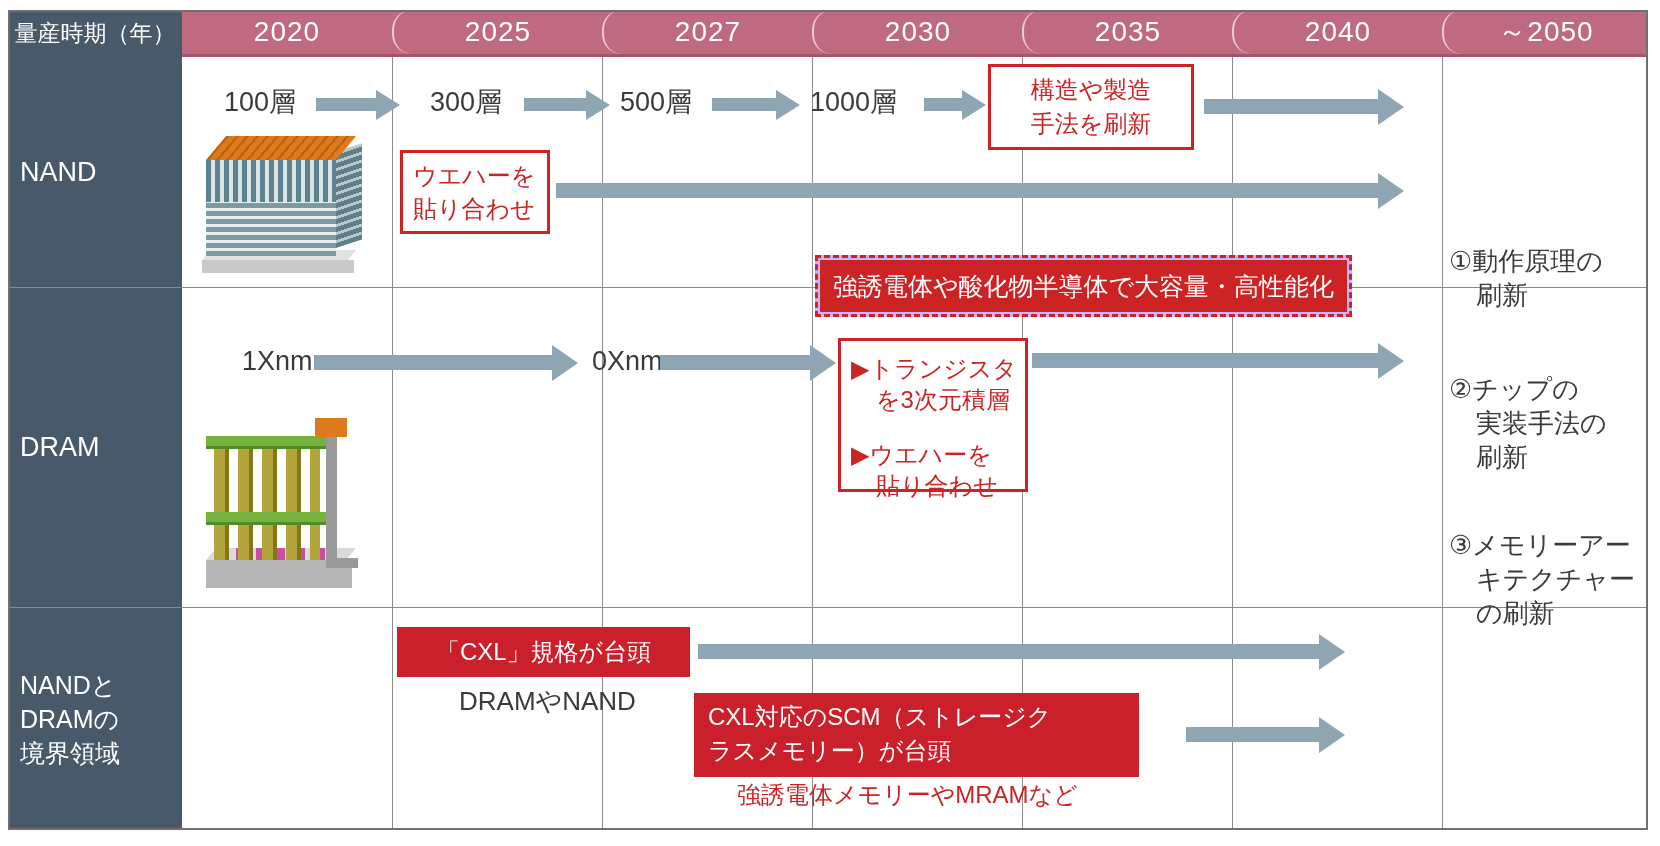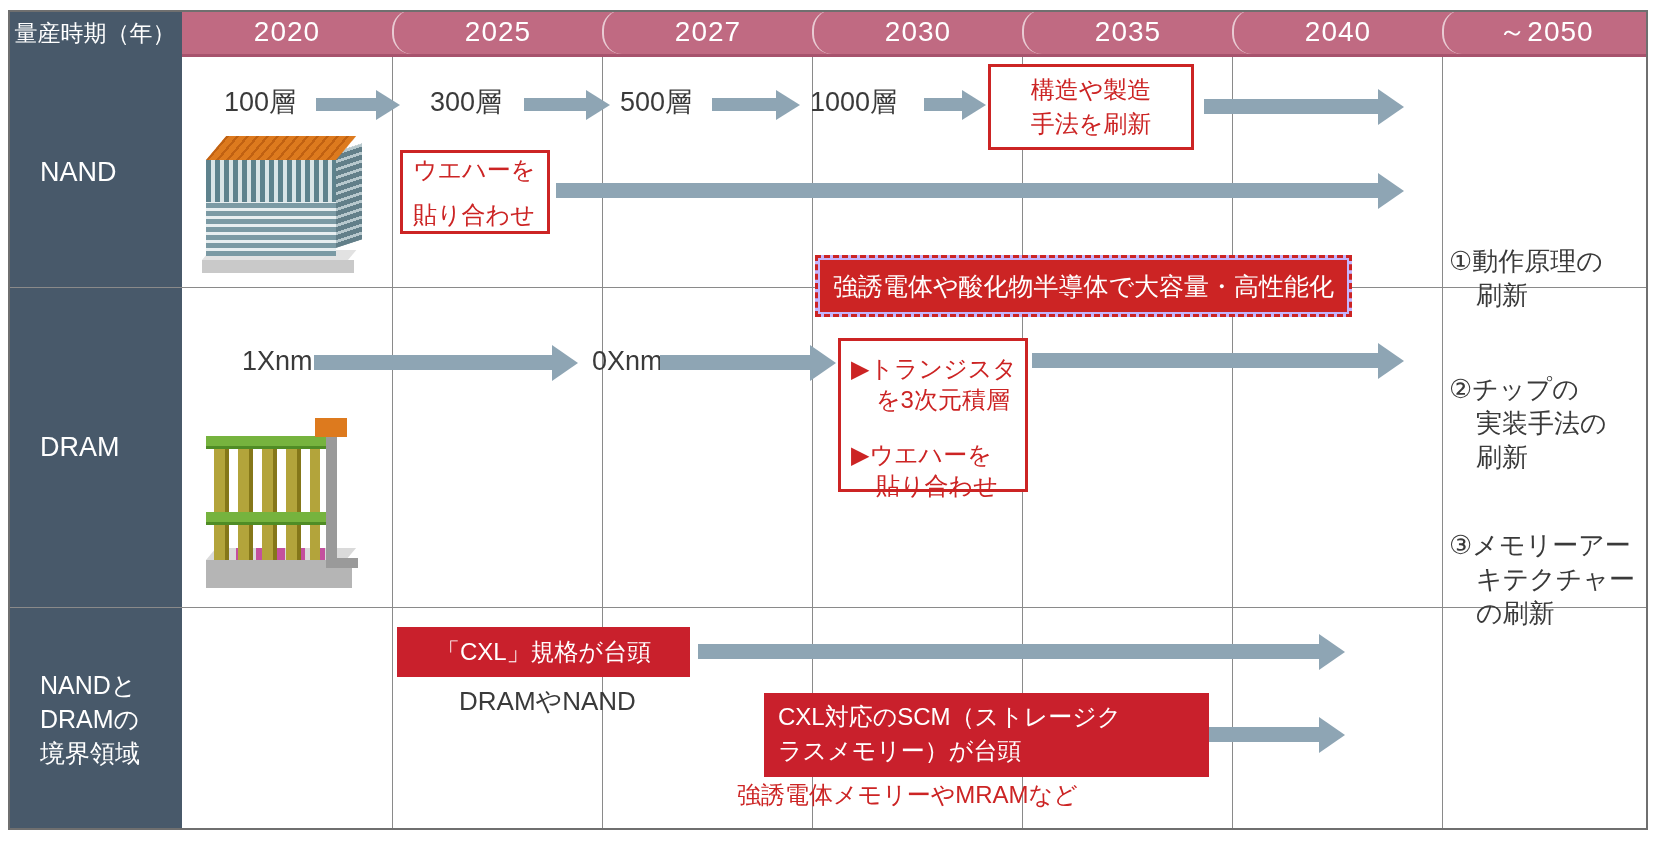--- a/index.html
+++ b/index.html
@@ -14,21 +14,21 @@
   .header-strip{position:absolute;left:182px;top:10px;width:1466px;height:47px;
     background:var(--c-header_pink,#c06a82);display:flex;z-index:2;
     border-bottom:3px solid var(--c-header_pink_dark,#a7536d);box-sizing:border-box;}
   .year-cell{display:flex;align-items:center;justify-content:center;color:#fff;
     font-size:28px;letter-spacing:1px;box-sizing:border-box;border-left:2px solid rgba(255,255,255,.65);border-radius:20px;}
   .year-cell:first-child{border-left:none;}
   .hdr-label{position:absolute;left:8px;top:10px;width:174px;height:47px;display:flex;
     align-items:center;justify-content:center;color:#fff;font-size:23px;z-index:3;font-family:Liberation Serif, serif;}
   .vline{position:absolute;top:57px;height:773px;width:1px;background:#8a8a8a;z-index:1;}
   .hline{position:absolute;left:8px;width:1640px;height:1px;background:#8a8a8a;z-index:1;}
-  .row-label{position:absolute;left:24px;width:208px;color:#fff;z-index:3;
+  .row-label{position:absolute;left:4px;width:208px;color:#fff;z-index:3;
     display:flex;flex-direction:column;justify-content:center;box-sizing:border-box;padding-left:16px;}
 
   
   .arrow{position:absolute;background:var(--c-arrow_blue,#8ea5b4);z-index:2;}
   .arrow.lg{height:15px;}
   .arrow.sm{height:13px;}
   .arrow::after{content:"";position:absolute;left:100%;top:50%;transform:translateY(-50%);
     border-top:18px solid transparent;border-bottom:18px solid transparent;
     border-left:26px solid var(--c-arrow_blue,#8ea5b4);}
   .arrow.sm::after{border-top:15px solid transparent;border-bottom:15px solid transparent;
@@ -124,21 +124,21 @@
   <div class="arrow sm" style="left:924px;top:98px;width:38px"></div>
 
   <div class="outline-box" style="left:988px;top:64px;width:206px;height:86px;font-size:24px;line-height:34px;
        display:flex;flex-direction:column;justify-content:center;align-items:center">
     <span class="bl">構造や製造</span>
     <span class="bl">手法を刷新</span>
   </div>
   <div class="arrow lg" style="left:1204px;top:99px;width:174px"></div>
 
   <div class="outline-box" style="left:400px;top:150px;width:150px;height:84px;font-size:24px;line-height:33px;
-       display:flex;flex-direction:column;justify-content:space-between;padding-left:10px">
+       display:flex;flex-direction:column;justify-content:center;padding-left:10px">
     <span class="bl">ウエハーを</span>
     <span class="bl">貼り合わせ</span>
   </div>
   <div class="arrow lg" style="left:556px;top:183px;width:822px"></div>
 
   <div class="chip" style="left:190px;top:118px;width:184px;height:165px">
     <div class="nc-base"></div>
     <div class="nc-base-top"></div>
     <div class="nc-side"></div>
     <div class="nc-front">
@@ -176,21 +176,21 @@
     <div class="dc-pipe"></div>
     <div class="dc-elbow"></div>
     <div class="dc-cap"></div>
   </div>
 
   <div class="fill-box" style="left:397px;top:627px;width:293px;height:50px;font-size:24px;
        display:flex;align-items:center;justify-content:center">「CXL」規格が台頭</div>
   <div class="arrow lg" style="left:698px;top:644px;width:621px"></div>
   <div class="plain" style="left:459px;top:684px;font-size:26px">DRAMやNAND</div>
 
-  <div class="fill-box" style="left:764px;top:693px;width:445px;height:84px;font-size:24px;line-height:34px;
+  <div class="fill-box" style="left:694px;top:693px;width:445px;height:84px;font-size:24px;line-height:34px;
        padding:7px 0 13px 14px">
     <span style="display:block;white-space:nowrap">CXL対応のSCM（ストレージク</span>
     <span style="display:block;white-space:nowrap">ラスメモリー）が台頭</span>
   </div>
   <div class="arrow lg" style="left:1186px;top:727px;width:133px"></div>
   <div class="red-note" style="left:737px;top:779px">強誘電体メモリーやMRAMなど</div>
 
   <div class="goal" style="top:244px">
     <span class="bl">①動作原理の</span>
     <span class="bl cont">刷新</span>

